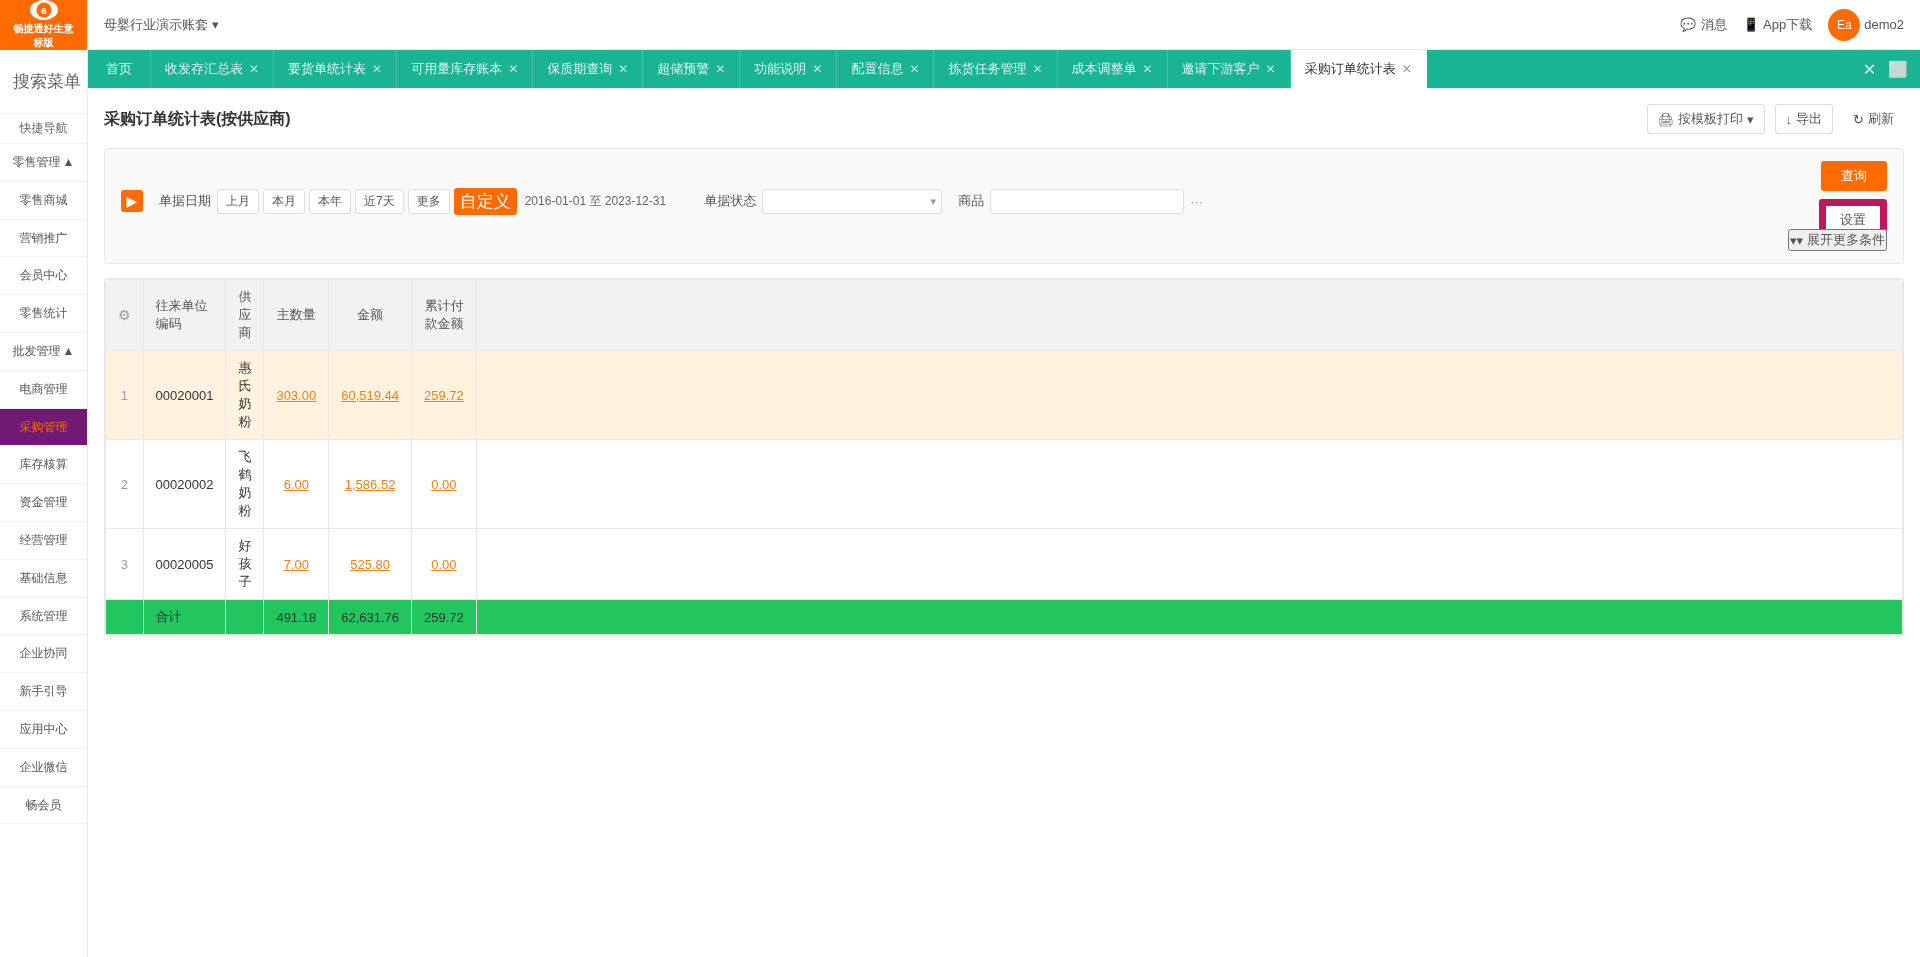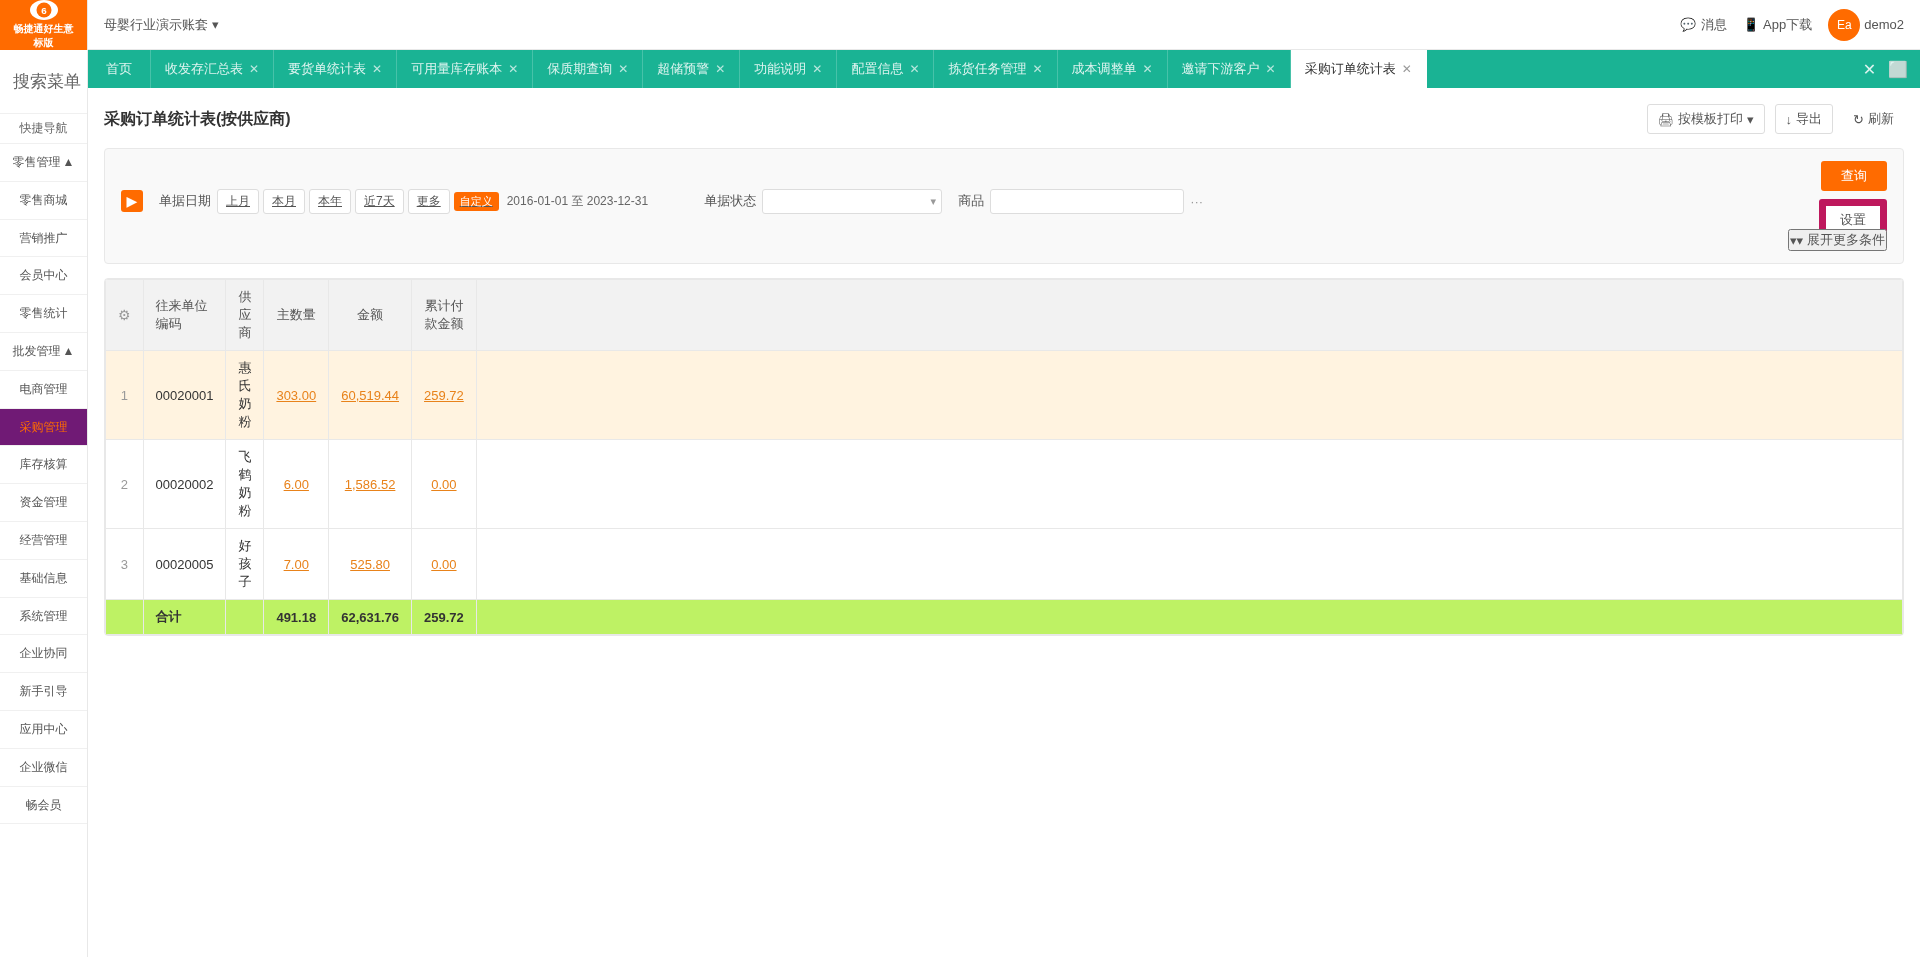--- a/index.html
+++ b/index.html
@@ -131,23 +131,23 @@
       background: #f9f9f9;
       border: 1px solid #e8e8e8;
       border-radius: 4px;
       padding: 12px 16px;
       margin-bottom: 14px;
       position: relative;
     }
     .filter-row { display: flex; align-items: center; gap: 16px; flex-wrap: wrap; }
     .filter-item { display: flex; align-items: center; gap: 6px; font-size: 13px; color: #555; }
     .filter-label { white-space: nowrap; }
-    .filter-date-group { display: flex; align-items: center; gap: 4px; text-decoration: underline; }
+    .filter-date-group { display: flex; align-items: center; gap: 4px; }
     .filter-date-btn { padding: 3px 8px; border: 1px solid #ddd; border-radius: 3px; background: #fff; font-size: 12px; cursor: pointer; color: #555; }
-    .filter-date-custom { background: #ff6b00; color: #fff; padding: 2px 6px; border-radius: 3px; font-size: 11px; }
+    .filter-date-custom { background: #ff6b00; color: #fff; padding: 2px 6px; border-radius: 3px; font-size: 17px; }
     .filter-date-range { font-size: 12px; color: #666; }
     .filter-select { border: 1px solid #ddd; border-radius: 3px; padding: 4px 24px 4px 8px; font-size: 13px; background: #fff; color: #555; appearance: none; min-width: 180px; cursor: pointer; }
     .filter-input { border: 1px solid #ddd; border-radius: 3px; padding: 4px 8px; font-size: 13px; background: #fff; color: #555; min-width: 180px; }
     .filter-select-wrap { position: relative; display: inline-block; }
     .filter-select-wrap::after { content: '▾'; position: absolute; right: 6px; top: 50%; transform: translateY(-50%); color: #999; pointer-events: none; font-size: 11px; }
     .filter-more { display: flex; align-items: center; gap: 4px; color: #555; font-size: 13px; cursor: pointer; position: absolute; right: 16px; bottom: 12px; }
     .btn-query { background: #ff6b00; color: #fff; border: none; border-radius: 3px; padding: 6px 20px; font-size: 13px; cursor: pointer; }
     .btn-settings { background: #fff; color: #555; border: 7px solid #be185d; border-radius: 3px; padding: 5px 14px; font-size: 13px; cursor: pointer; margin-top: 4px; }
     .filter-toggle { width: 22px; height: 22px; background: #ff6b00; border-radius: 3px; display: flex; align-items: center; justify-content: center; color: white; font-size: 14px; cursor: pointer; flex-shrink: 0; }
 
@@ -159,21 +159,21 @@
       padding: 8px 12px;
       text-align: left;
       color: #555;
       font-weight: 500;
     }
     .data-table th.center, .data-table td.center { text-align: center; }
     .data-table td { border: 1px solid #e8e8e8; padding: 8px 12px; color: #333; }
     .data-table tr.row-selected td { background: #fff3e0; }
     .data-table .row-num { color: #999; text-align: center; }
     .data-table .link-val { color: #e8821a; text-decoration: underline; cursor: pointer; }
-    .data-table .footer-row td { background: #bef264; font-weight: 700; }
+    .data-table .footer-row td { background: #22c55e; font-weight: 400; }
     .settings-icon { color: #999; font-size: 14px; cursor: pointer; }
     .table-wrap { border: 1px solid #e8e8e8; border-radius: 4px; overflow: hidden; }
   </style>
 </head>
 <body>
 
 <div class="sidebar">
   <div class="sidebar-logo">
     <div class="logo-icon">
       <svg width="18" height="18" viewBox="0 0 24 24">
@@ -363,21 +363,21 @@
             <button class="filter-date-btn">近7天</button>
             <button class="filter-date-btn">更多</button>
             <span class="filter-date-custom">自定义</span>
           </div>
         </div>
 
         <div class="filter-item" style="margin-left:-8px">
           <span class="filter-date-range">2016-01-01 至 2023-12-31</span>
         </div>
 
-        <div class="filter-item" style="margin-left:40px">
+        <div class="filter-item" style="margin-left:22px">
           <span class="filter-label">单据状态</span>
           <div class="filter-select-wrap">
             <select class="filter-select">
               <option value=""></option>
             </select>
           </div>
         </div>
 
         <div class="filter-item" style="">
           <span class="filter-label">商品</span>

